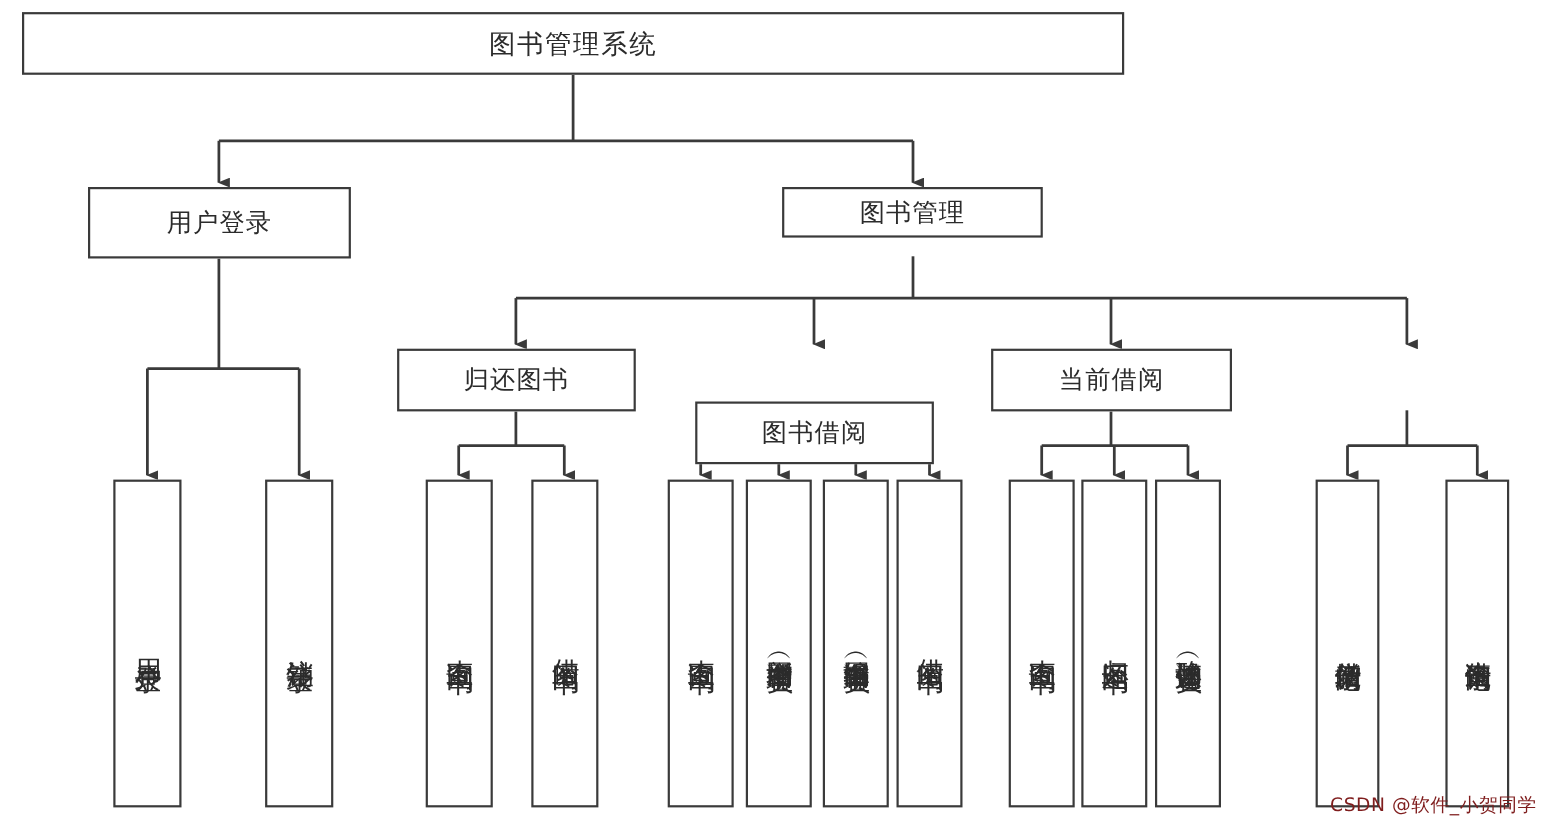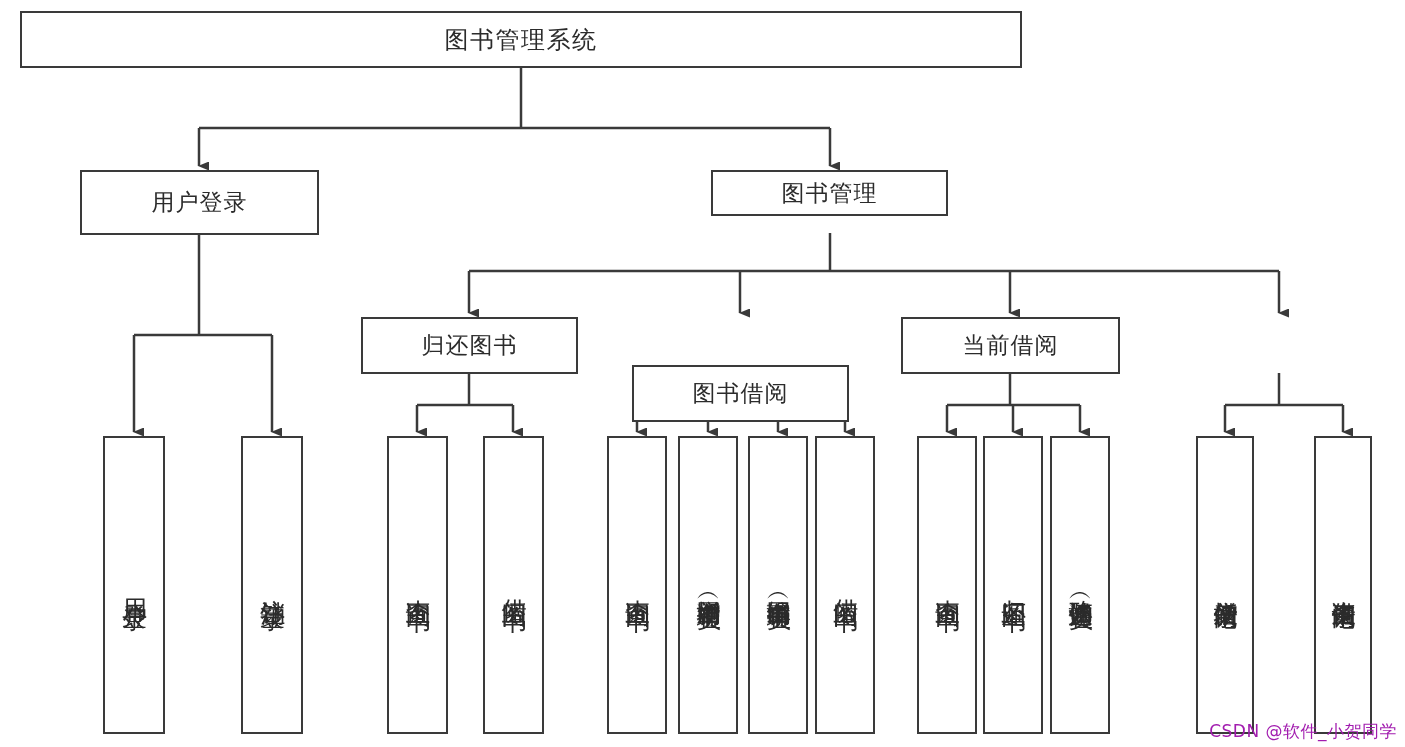--- a/index.html
+++ b/index.html
@@ -58,21 +58,21 @@
   }
   .node-v.tight {
     font-size: 24px;
     letter-spacing: 1px;
   }
   .watermark {
     position: absolute;
     right: 8px;
     bottom: 4px;
     font-size: 17px;
-    color: #a21caf;
+    color: #7f1d1d;
     letter-spacing: 0.5px;
     white-space: nowrap;
     pointer-events: none;
   }
 </style>
 </head>
 <body>
 
 <div id="diagram-root">
 

